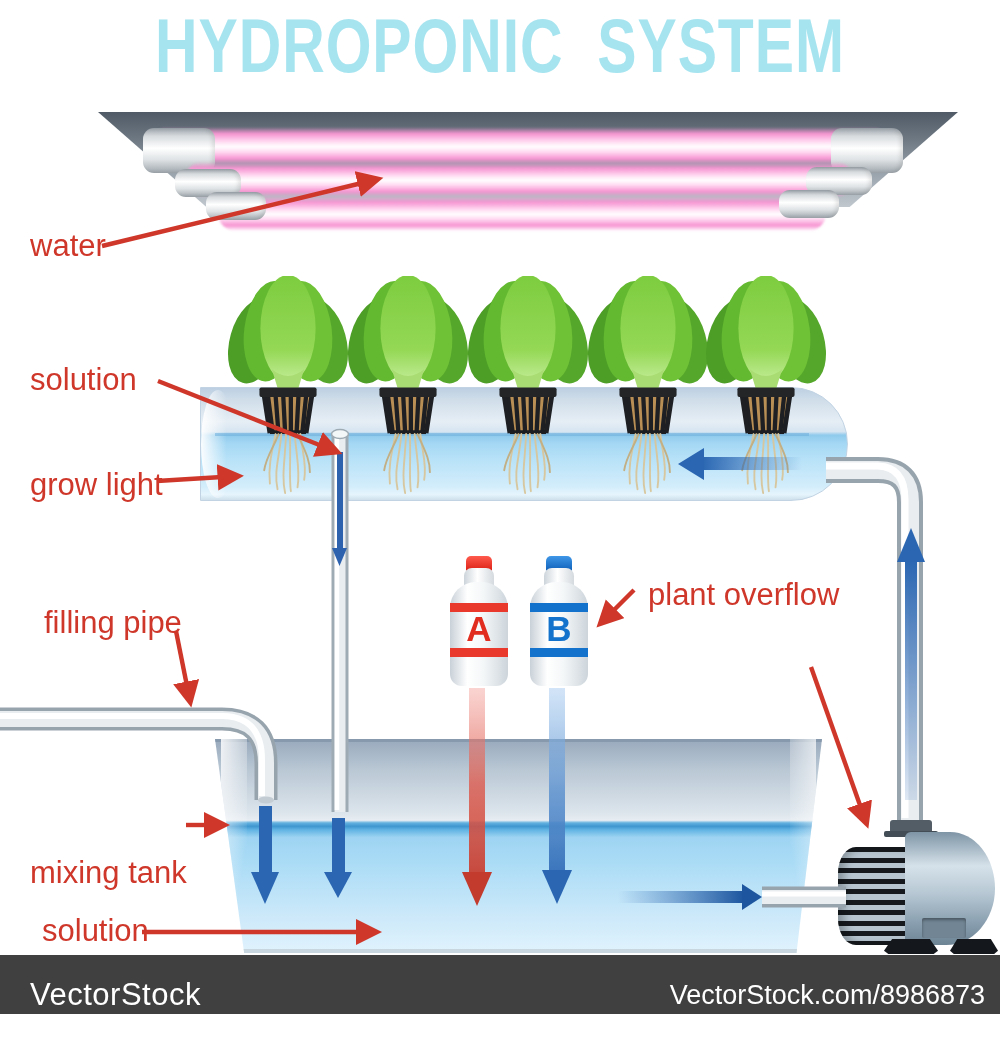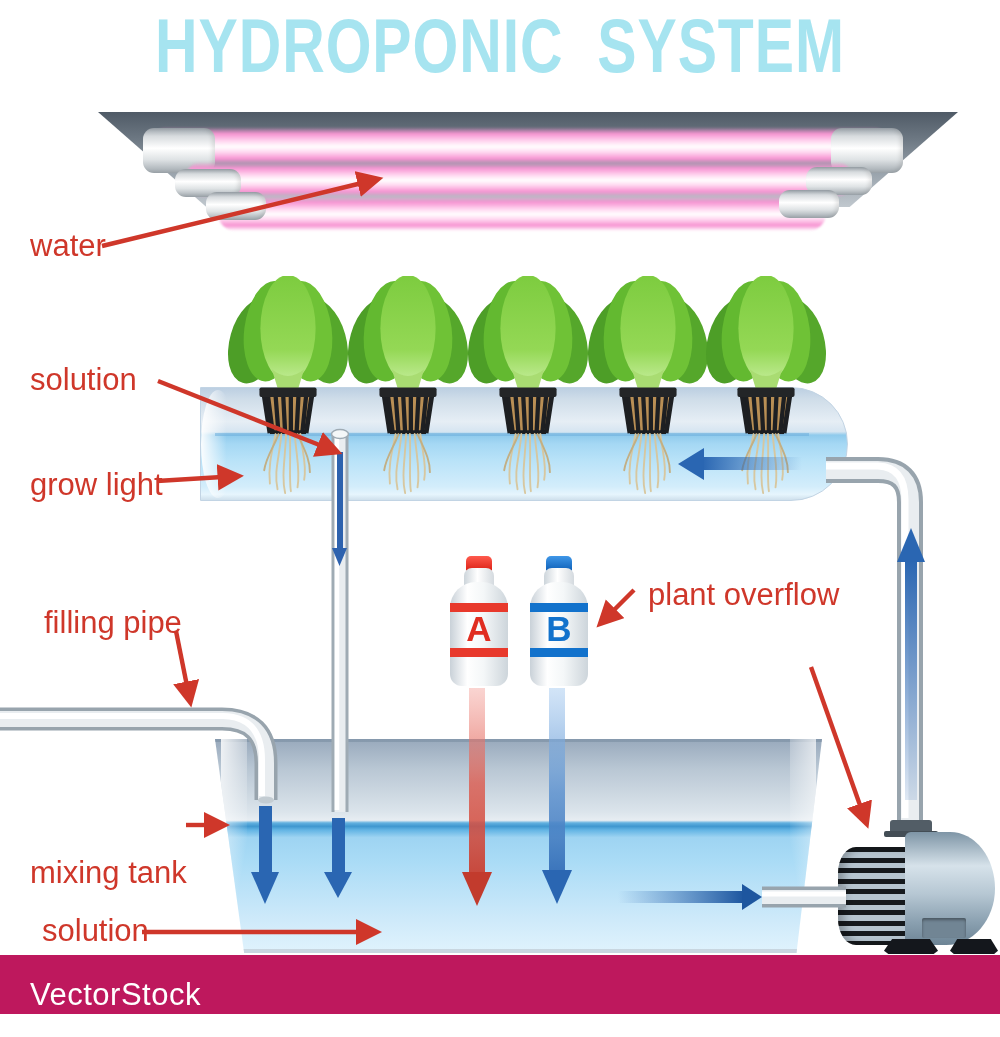--- a/index.html
+++ b/index.html
@@ -65,21 +65,21 @@
   #pump-flange{left:884px;top:831px;width:54px;height:6px;border-radius:2px;background:#434d55;}
   #pump-plate{left:922px;top:918px;width:44px;height:20px;border-radius:2px;background:#718594;
         box-shadow:inset 0 2px 3px rgba(0,0,0,.35);}
   .foot{position:absolute;top:939px;height:15px;background:#14171c;
         clip-path:polygon(15% 0,85% 0,100% 78%,92% 100%,8% 100%,0 78%);}
 
   
   .lbl{position:absolute;color:#cf372a;font-size:31px;white-space:nowrap;}
 
   
-  #bar{left:0;top:955px;width:100%;height:59px;background:#be185d;color:#fff;}
+  #bar{left:0;top:955px;width:100%;height:59px;background:#404040;color:#fff;}
   #bar .logo{position:absolute;left:30px;top:22px;font-size:31px;letter-spacing:.5px;}
   #bar .ref{position:absolute;right:15px;top:25px;font-size:27px;}
 
   svg.layer{position:absolute;left:0;top:0;pointer-events:none;}
 </style>
 </head>
 <body>
 
 <div id="canvas">
 
@@ -269,15 +269,16 @@
   <div class="lbl" style="left:30px;top:228px;">water</div>
   <div class="lbl" style="left:30px;top:362px;">solution</div>
   <div class="lbl" style="left:30px;top:467px;">grow light</div>
   <div class="lbl" style="left:44px;top:605px;">filling pipe</div>
   <div class="lbl" style="left:30px;top:807px;margin-top:48px;">mixing tank</div>
   <div class="lbl" style="left:42px;top:913px;">solution</div>
   <div class="lbl" style="left:648px;top:577px;">plant overflow</div>
 
   <div id="bar" class="abs">
     <span class="logo">VectorStock</span>
+    <span class="ref">VectorStock.com/8986873</span>
   </div>
 
 </div>
 
 </body></html>

